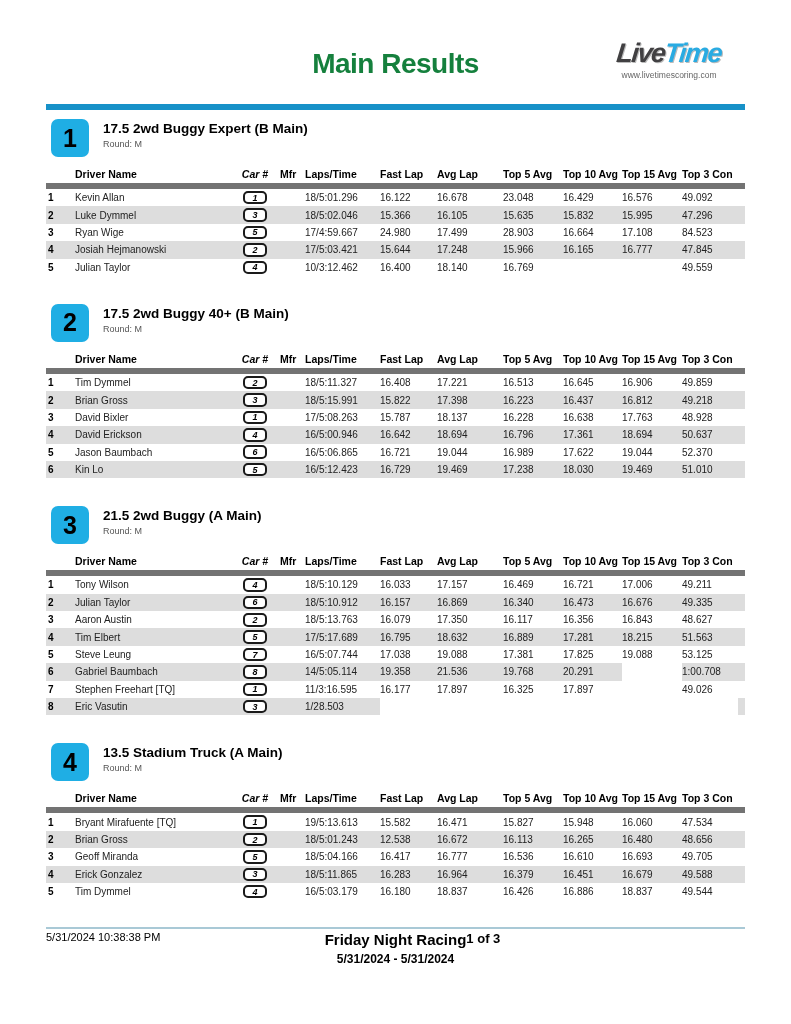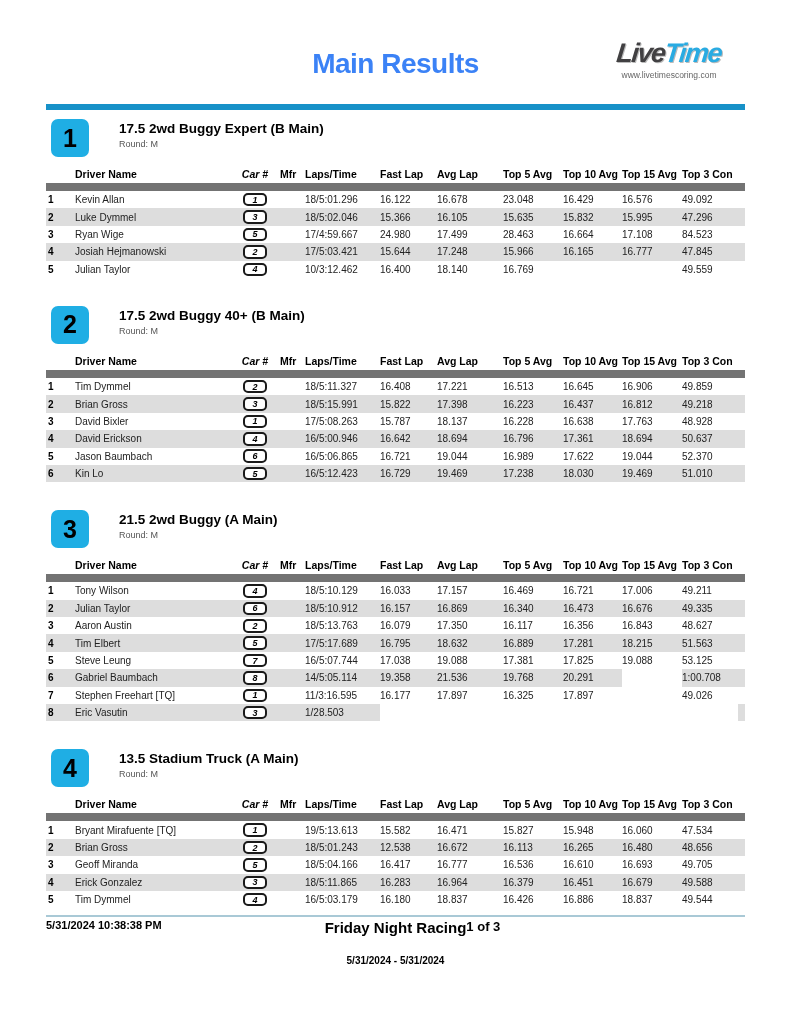--- a/index.html
+++ b/index.html
@@ -7,70 +7,70 @@
   body { font-family:"Liberation Sans", sans-serif; color:#1a1a1a; }
   .page {
     width:791px; height:1024px; margin:0 auto; background:#fff;
     padding:38px 46px 58px 46px;
     display:flex; flex-direction:column; position:relative;
   }
   
   .hdr { position:relative; height:58px; }
   .page-title {
     text-align:center; font-size:28px; font-weight:800; letter-spacing:-0.5px;
-    padding-top:10px; color:#3b82f6;
+    padding-top:10px; color:#15803d;
   }
   .logo { position:absolute; right:0; top:0; text-align:center; width:152px; }
   .logo-text {
     font-size:27px; font-weight:800; font-style:italic; letter-spacing:-1.5px;
     transform:skew(-6deg); white-space:nowrap;
     text-shadow:1px 1px 0 #bbb, -1px -1px 0 #fff;
   }
   .logo-live { color:#414042; }
   .logo-time { color:var(--logo-blue,#29ABE2); }
   .logo-url { font-size:8.5px; color:#666; margin-top:1px; }
   .top-rule { height:6px; background:var(--accent,#1791C8); margin-top:8px; }
   
   .section { margin-top:28px; }
   .section:first-child { margin-top:9px; }
   .sec-head { display:flex; align-items:flex-start; padding-left:5px; }
   .numbox {
     width:38px; height:38px; border-radius:7px; background:var(--box,#1FAEE4);
     display:flex; align-items:center; justify-content:center; flex:0 0 auto;
   }
   .numbox span { font-size:25px; font-weight:800; color:#000; }
-  .sec-titles { margin-left:30px; padding-top:2px; }
+  .sec-titles { margin-left:14px; padding-top:2px; }
   .sec-title { font-size:13.5px; font-weight:800; color:#000; }
   .sec-round { font-size:9px; color:#555; margin-top:3px; }
   
   .table { margin-top:11px; }
   .grid {
     display:grid;
     grid-template-columns:29px 155px 50px 25px 75px 57px 66px 60px 59px 60px 56px;
   }
-  .thead { padding-bottom:3px; border-bottom:8px solid #737373; }
+  .thead { padding-bottom:3px; border-bottom:6px solid #737373; }
   .thead .c { font-size:10.5px; font-weight:800; color:#000; }
   .trow { height:17.4px; font-size:10px; color:#222; }
   .trow:nth-child(even) { background:var(--shade,#DDDDDD); }
   .trow:nth-child(even) .c.blank { background:#fff; }
   .c { display:flex; align-items:center; overflow:hidden; white-space:nowrap; }
   .c.pos { font-weight:800; color:#000; padding-left:2px; }
   .c.car { justify-content:center;font-style:italic; }
   .badge {
     display:inline-flex; align-items:center; justify-content:center;
     width:24px; height:13.5px; border:2px solid #1a1a1a; border-radius:5px;
     background:#fff; font-size:9px; font-weight:800; color:#000;
   }
   
   .ftr { margin-top:auto; border-top:2px solid #A9C9D6; padding-top:2px;
          display:grid; grid-template-columns:1fr auto 1fr; align-items:start; }
-  .ftr-left  { font-size:11px; font-weight:700; color:#000; }
+  .ftr-left  { font-size:11px; font-weight:400; color:#000; }
   .ftr-center{ text-align:center; }
   .ftr-event { font-size:15px; font-weight:800; color:#000; }
-  .ftr-dates { font-size:10px; font-weight:800; color:#000; margin-top:19px; }
+  .ftr-dates { font-size:12px; font-weight:800; color:#000; margin-top:4px; }
   .ftr-right { text-align:left; font-size:13px; font-weight:800; color:#000; }
 </style>
 </head>
 <body>
 
 <div class="page">
 
   <div class="hdr">
     <div class="page-title">Main Results</div>
     <div class="logo">
@@ -140,21 +140,21 @@
             <div class="trow grid">
               <span class="c pos">3</span>
               <span class="c driver">Ryan Wige</span>
               <span class="c car">
                 <span class="badge">5</span>
               </span>
               <span class="c mfr"></span>
               <span class="c laps">17/4:59.667</span>
               <span class="c fast">24.980</span>
               <span class="c avg">17.499</span>
-              <span class="c top5">28.463</span>
+              <span class="c top5">28.903</span>
               <span class="c top10">16.664</span>
               <span class="c top15">17.108</span>
               <span class="c top3">84.523</span>
             </div>
             <div class="trow grid">
               <span class="c pos">4</span>
               <span class="c driver">Josiah Hejmanowski</span>
               <span class="c car">
                 <span class="badge">2</span>
               </span>

